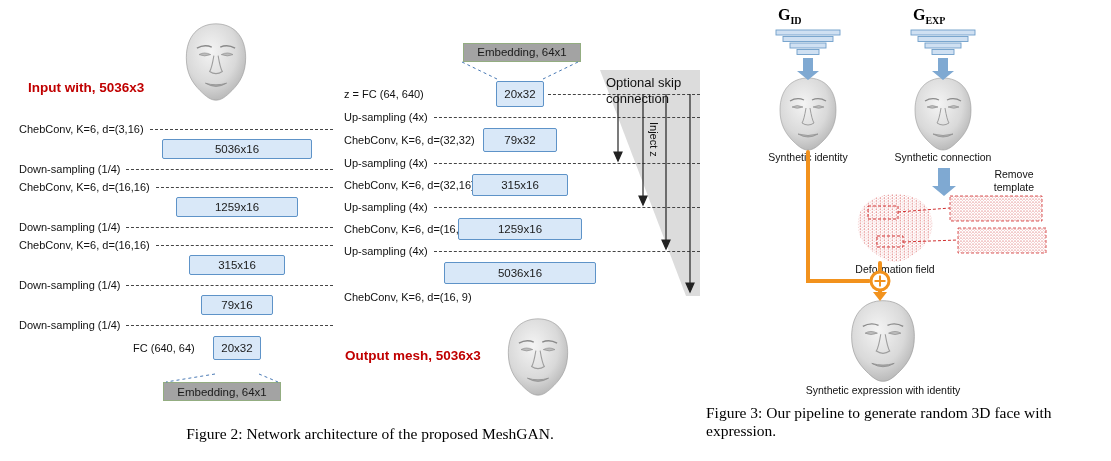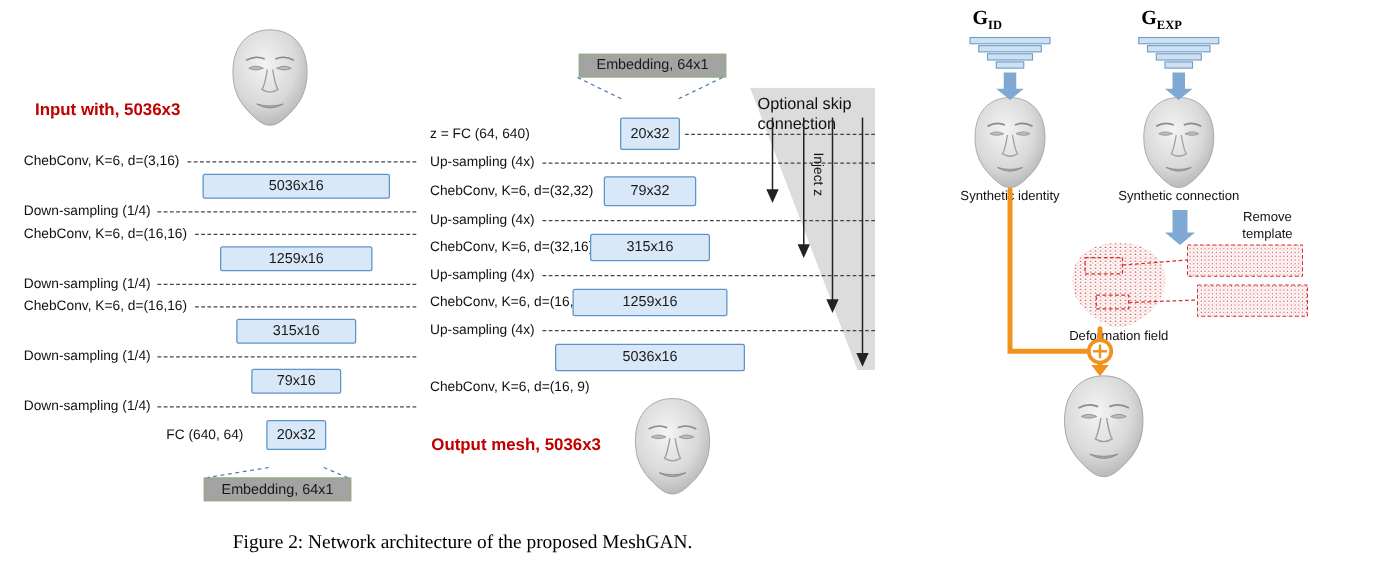--- a/index.html
+++ b/index.html
@@ -107,21 +107,21 @@
       <span class="lbl-abs" style="left:82px">FC (640, 64)</span>
       <div class="bbox" style="left:198px;width:48px;height:24px">20x32</div>
     </div>
   </div>
   <div class="embed embed-abs" style="left:163px;top:382px;width:118px;height:19px">Embedding, 64x1</div>
 
   <div class="col" style="left:340px;top:40px;width:360px">
     <div class="row" style="height:24px;justify-content:center">
       <div class="embed" style="width:118px;height:19px">Embedding, 64x1</div>
     </div>
-    <div class="row" style="height:28px;margin-top:29px">
+    <div class="row" style="height:28px;margin-top:16px">
       <span class="lab-text">z = FC (64, 640)</span>
       <div class="bbox" style="left:156px;width:48px;height:26px">20x32</div>
       <span class="dashseg" style="left:208px;right:0"></span>
     </div>
     <div class="row" style="height:18px">
       <span class="lab-text">Up-sampling (4x)</span>
       <span class="dashline"></span>
     </div>
     <div class="row" style="height:28px">
       <span class="lab-text">ChebConv, K=6, d=(32,32)</span>
@@ -158,22 +158,24 @@
   <div class="gtitle" style="left:778px;top:6px;width:60px">
     <span>G</span><sub>ID</sub>
   </div>
   <div class="gtitle" style="left:913px;top:6px;width:60px">
     <span>G</span><sub>EXP</sub>
   </div>
   <div class="small-label" style="left:758px;top:151px;width:100px">Synthetic identity</div>
   <div class="small-label" style="left:893px;top:151px;width:100px">Synthetic connection</div>
   <div class="small-label" style="left:982px;top:168px;width:64px">Remove template</div>
   <div class="small-label" style="left:845px;top:263px;width:100px">Deformation field</div>
+  <div class="small-label" style="left:795px;top:384px;width:176px">Synthetic expression with identity</div>
 
   <div class="caption center" style="left:110px;top:425px;width:520px">Figure 2: Network architecture of the proposed MeshGAN.</div>
+  <div class="caption" style="left:706px;top:404px;width:402px">Figure 3: Our pipeline to generate random 3D face with expression.</div>
 
   <svg class="overlay" width="1111" height="461" viewBox="0 0 1111 461">
     <defs>
       <radialGradient id="fg" cx="42%" cy="36%" r="78%">
         <stop offset="0%" stop-color="#f4f4f4"></stop>
         <stop offset="55%" stop-color="#d9d9d9"></stop>
         <stop offset="100%" stop-color="#a6a6a6"></stop>
       </radialGradient>
       <path id="faceoutline" d="M-28,-4 C-28,-25 -16,-36 0,-36 C16,-36 28,-25 28,-4 C28,10 23,19 15,27 C9,33 5,36 0,36 C-5,36 -9,33 -15,27 C-23,19 -28,10 -28,-4 Z"></path>
       <g id="face">

